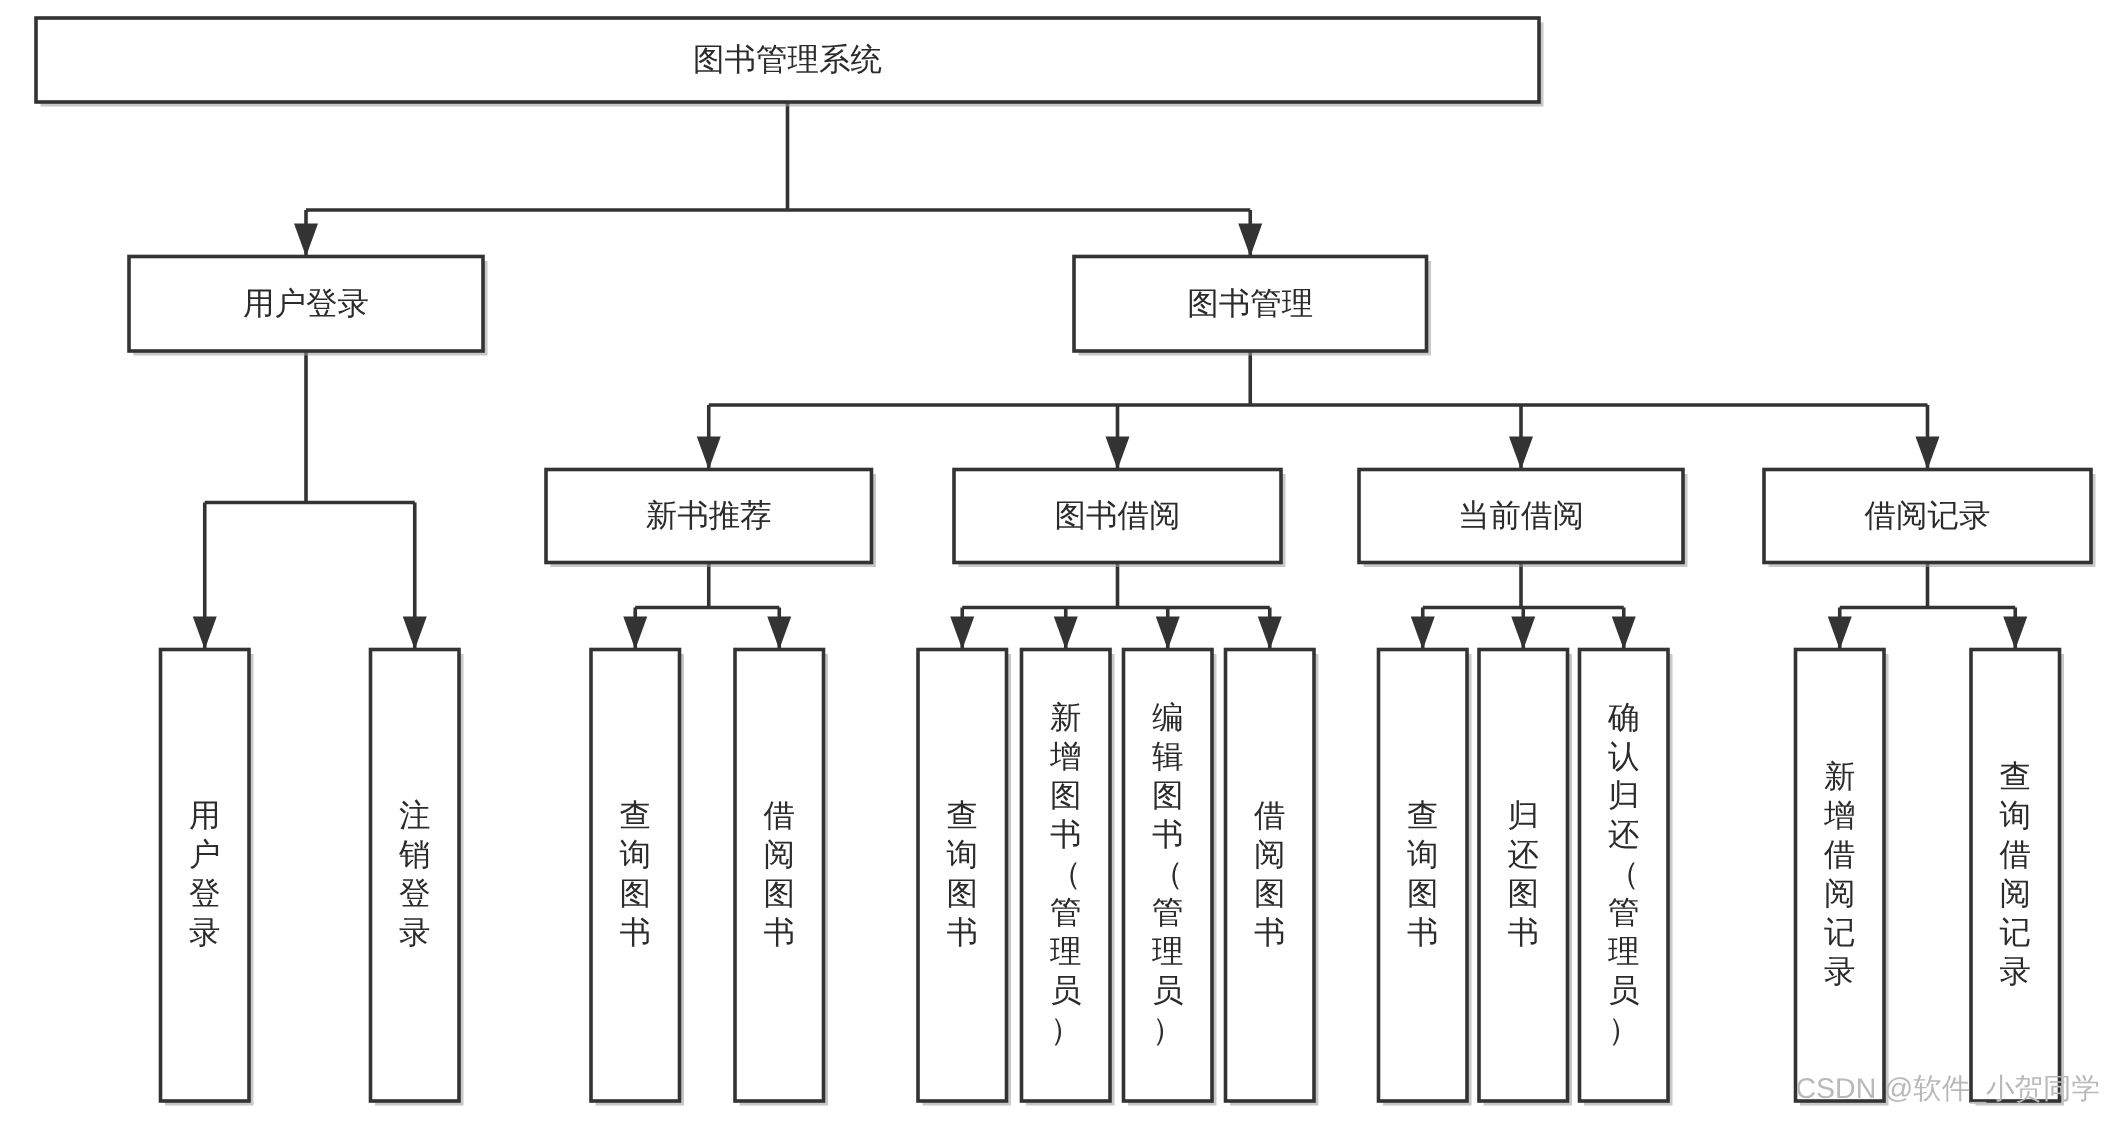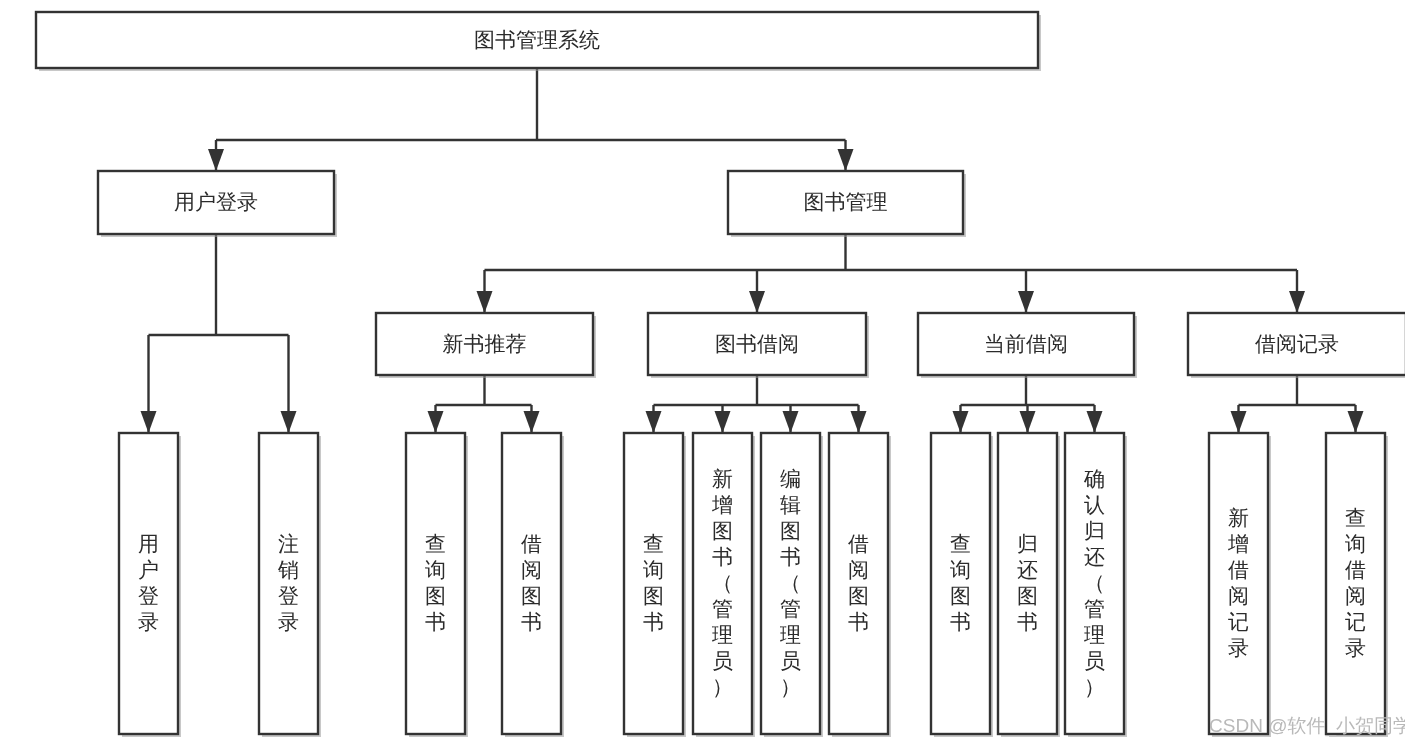--- a/index.html
+++ b/index.html
@@ -10,21 +10,21 @@
   }
   body {
     width: 1405px;
     height: 747px;
     font-family: "Liberation Sans", "DejaVu Sans", sans-serif;
     overflow: hidden;
     position: relative;
   }
   #diagram-root {
     position: absolute;
-    left: 16px;
+    left: 4px;
     top: 0;
     width: 1168px;
     height: 747px;
   }
   svg.diagram-canvas {
     display: block;
     width: 1405px;
     height: 747px;
   }
   .node-box {

